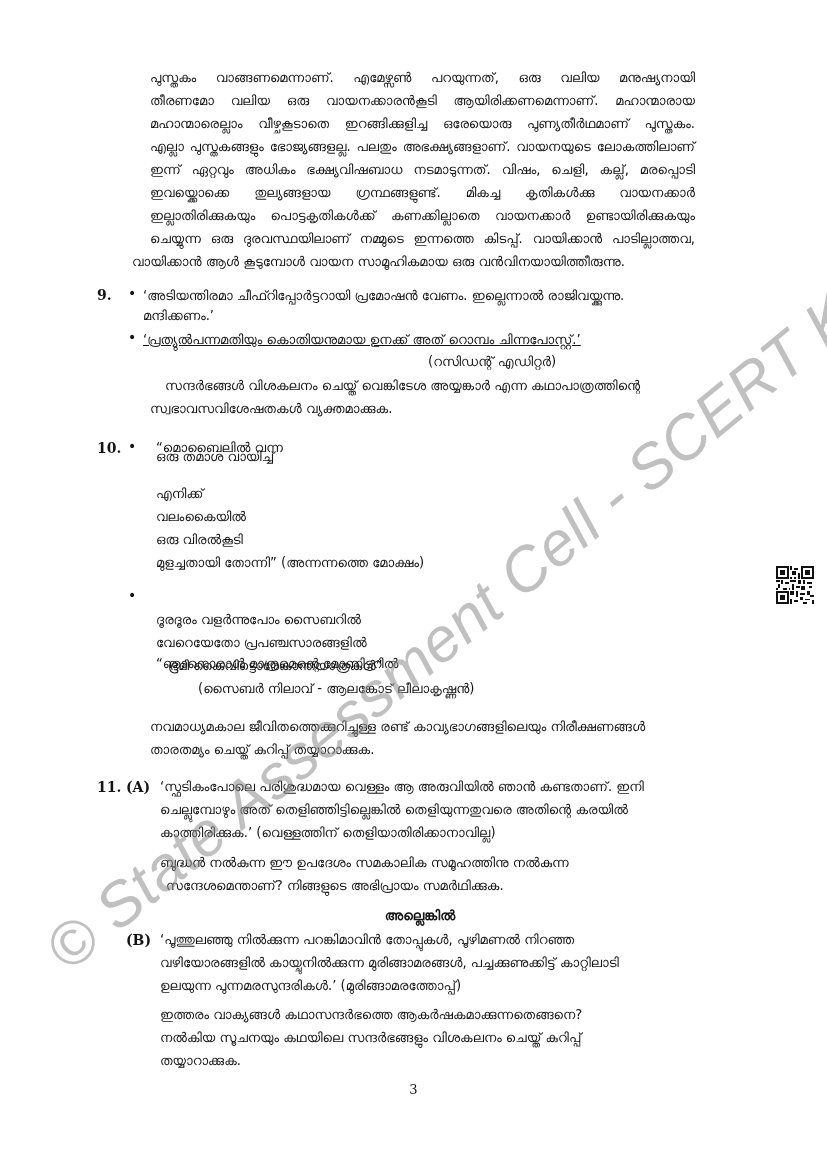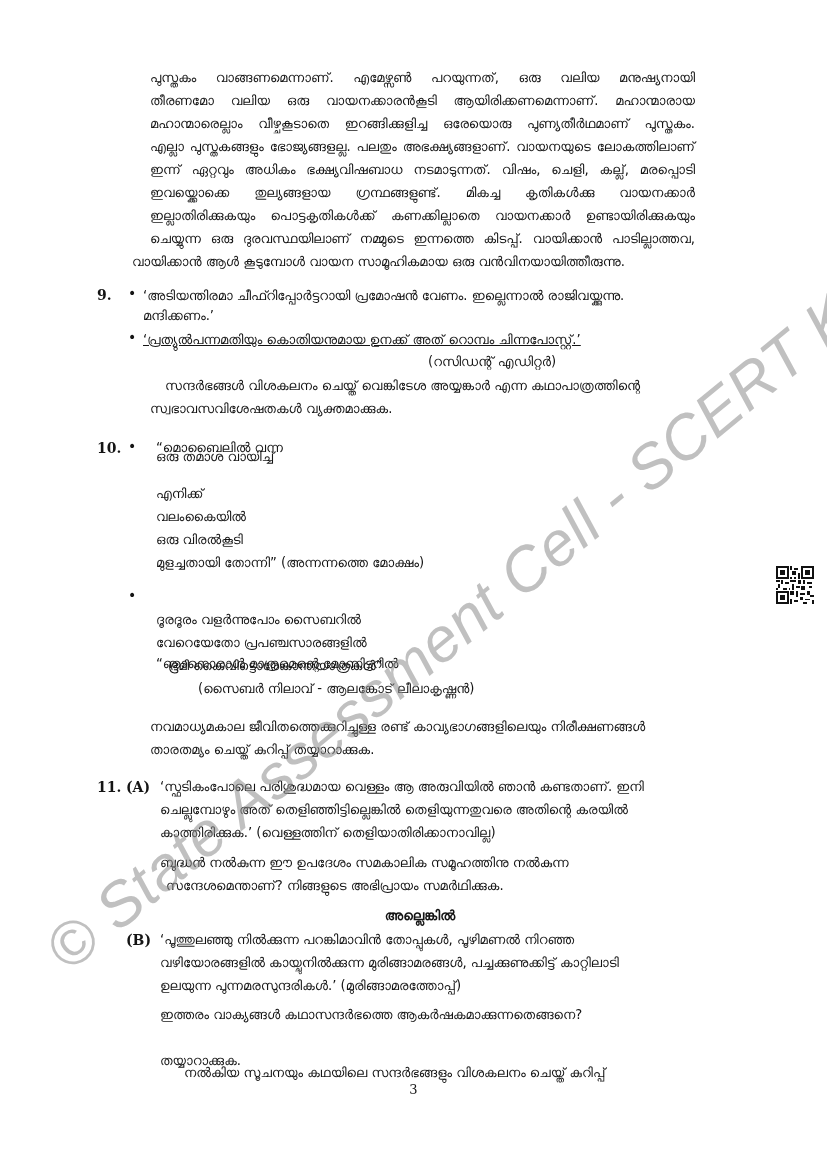--- a/index.html
+++ b/index.html
@@ -78,21 +78,21 @@
     <div class="line" style="left:160px; top:853px;">ബുദ്ധൻ നൽകുന്ന ഈ ഉപദേശം സമകാലിക സമൂഹത്തിനു നൽകുന്ന</div>
     <div class="line" style="left:160px; top:876px;margin-left:6px;">സന്ദേശമെന്താണ്? നിങ്ങളുടെ അഭിപ്രായം സമർഥിക്കുക.</div>
 
     <div class="center" style="left:300px; width:240px; top:905px;">അല്ലെങ്കിൽ</div>
 
     <div class="sub" style="left:126px; top:930px;">(B)</div>
     <div class="line" style="left:160px; top:930px;">‘പൂത്തുലഞ്ഞു നിൽക്കുന്ന പറങ്കിമാവിൻ തോപ്പുകൾ, പൂഴിമണൽ നിറഞ്ഞ</div>
     <div class="line" style="left:160px; top:953px;">വഴിയോരങ്ങളിൽ കായ്ചുനിൽക്കുന്ന മുരിങ്ങാമരങ്ങൾ, പച്ചക്കുണുക്കിട്ട് കാറ്റിലാടി</div>
     <div class="line" style="left:160px; top:976px;">ഉലയുന്ന പുന്നമരസുന്ദരികൾ.’ (മുരിങ്ങാമരത്തോപ്പ്)</div>
     <div class="line" style="left:160px; top:1005px;">ഇത്തരം വാക്യങ്ങൾ കഥാസന്ദർഭത്തെ ആകർഷകമാക്കുന്നതെങ്ങനെ?</div>
-    <div class="line" style="left:160px; top:1063px;margin-left:24px;">നൽകിയ സൂചനയും കഥയിലെ സന്ദർഭങ്ങളും വിശകലനം ചെയ്ത് കുറിപ്പ്</div>
+    <div class="line" style="left:160px; top:1028px;">നൽകിയ സൂചനയും കഥയിലെ സന്ദർഭങ്ങളും വിശകലനം ചെയ്ത് കുറിപ്പ്</div>
     <div class="line" style="left:160px; top:1051px;">തയ്യാറാക്കുക.</div>
   </div>
 
   <div class="pagenum">3</div>
 
   <svg class="qr" viewBox="0 0 21 21" shape-rendering="crispEdges">
     <rect width="21" height="21" fill="#fff"></rect>
     <g fill="#111">
       <rect x="0" y="0" width="7" height="7"></rect>
         <rect x="1" y="1" width="5" height="5" fill="#fff"></rect>

